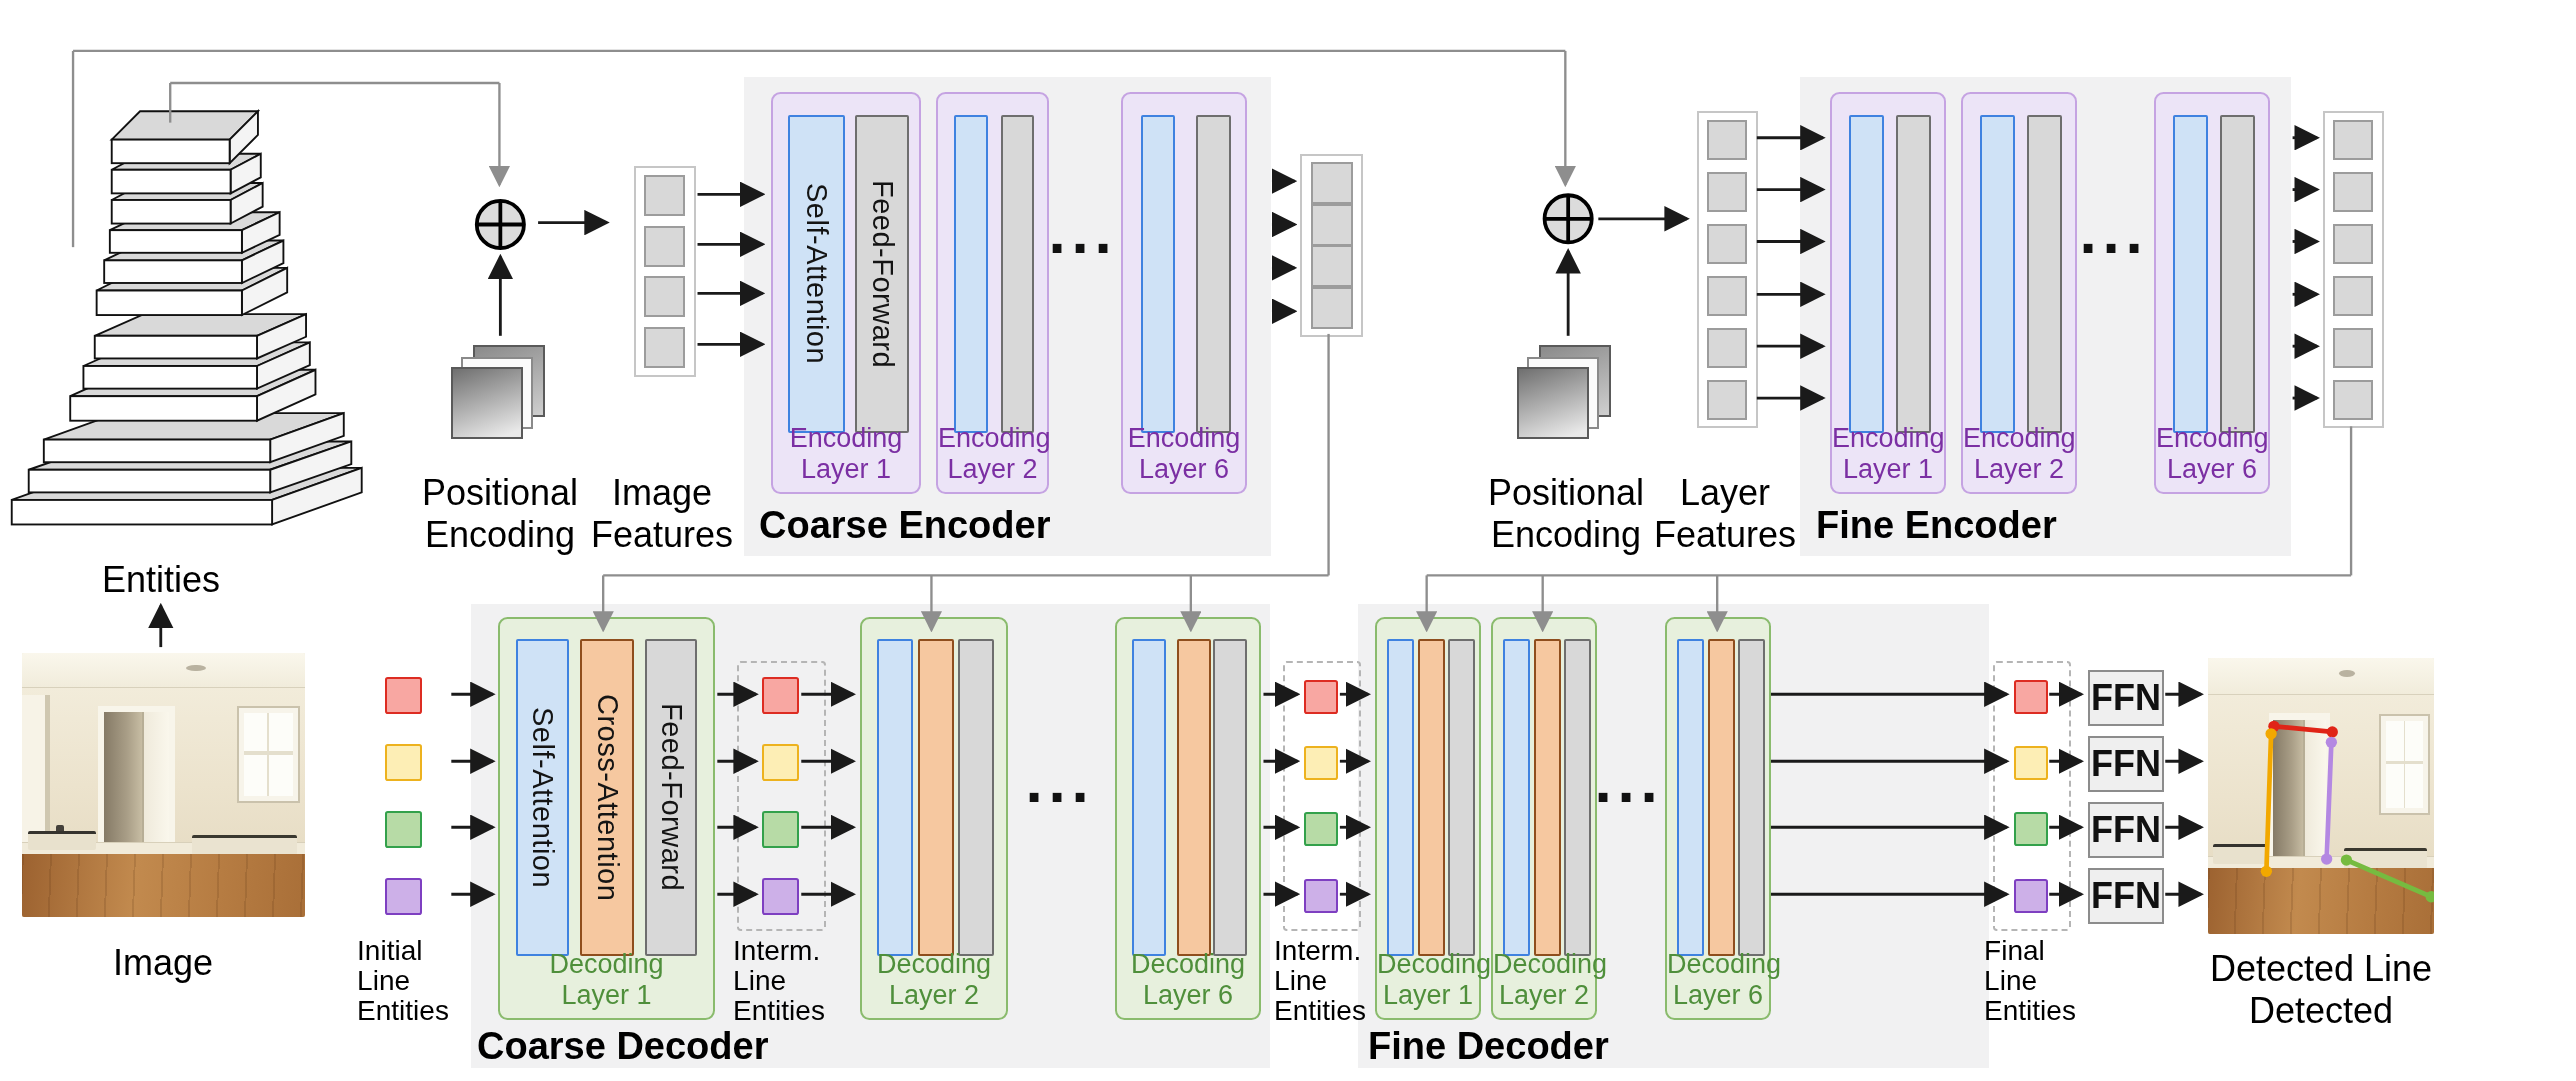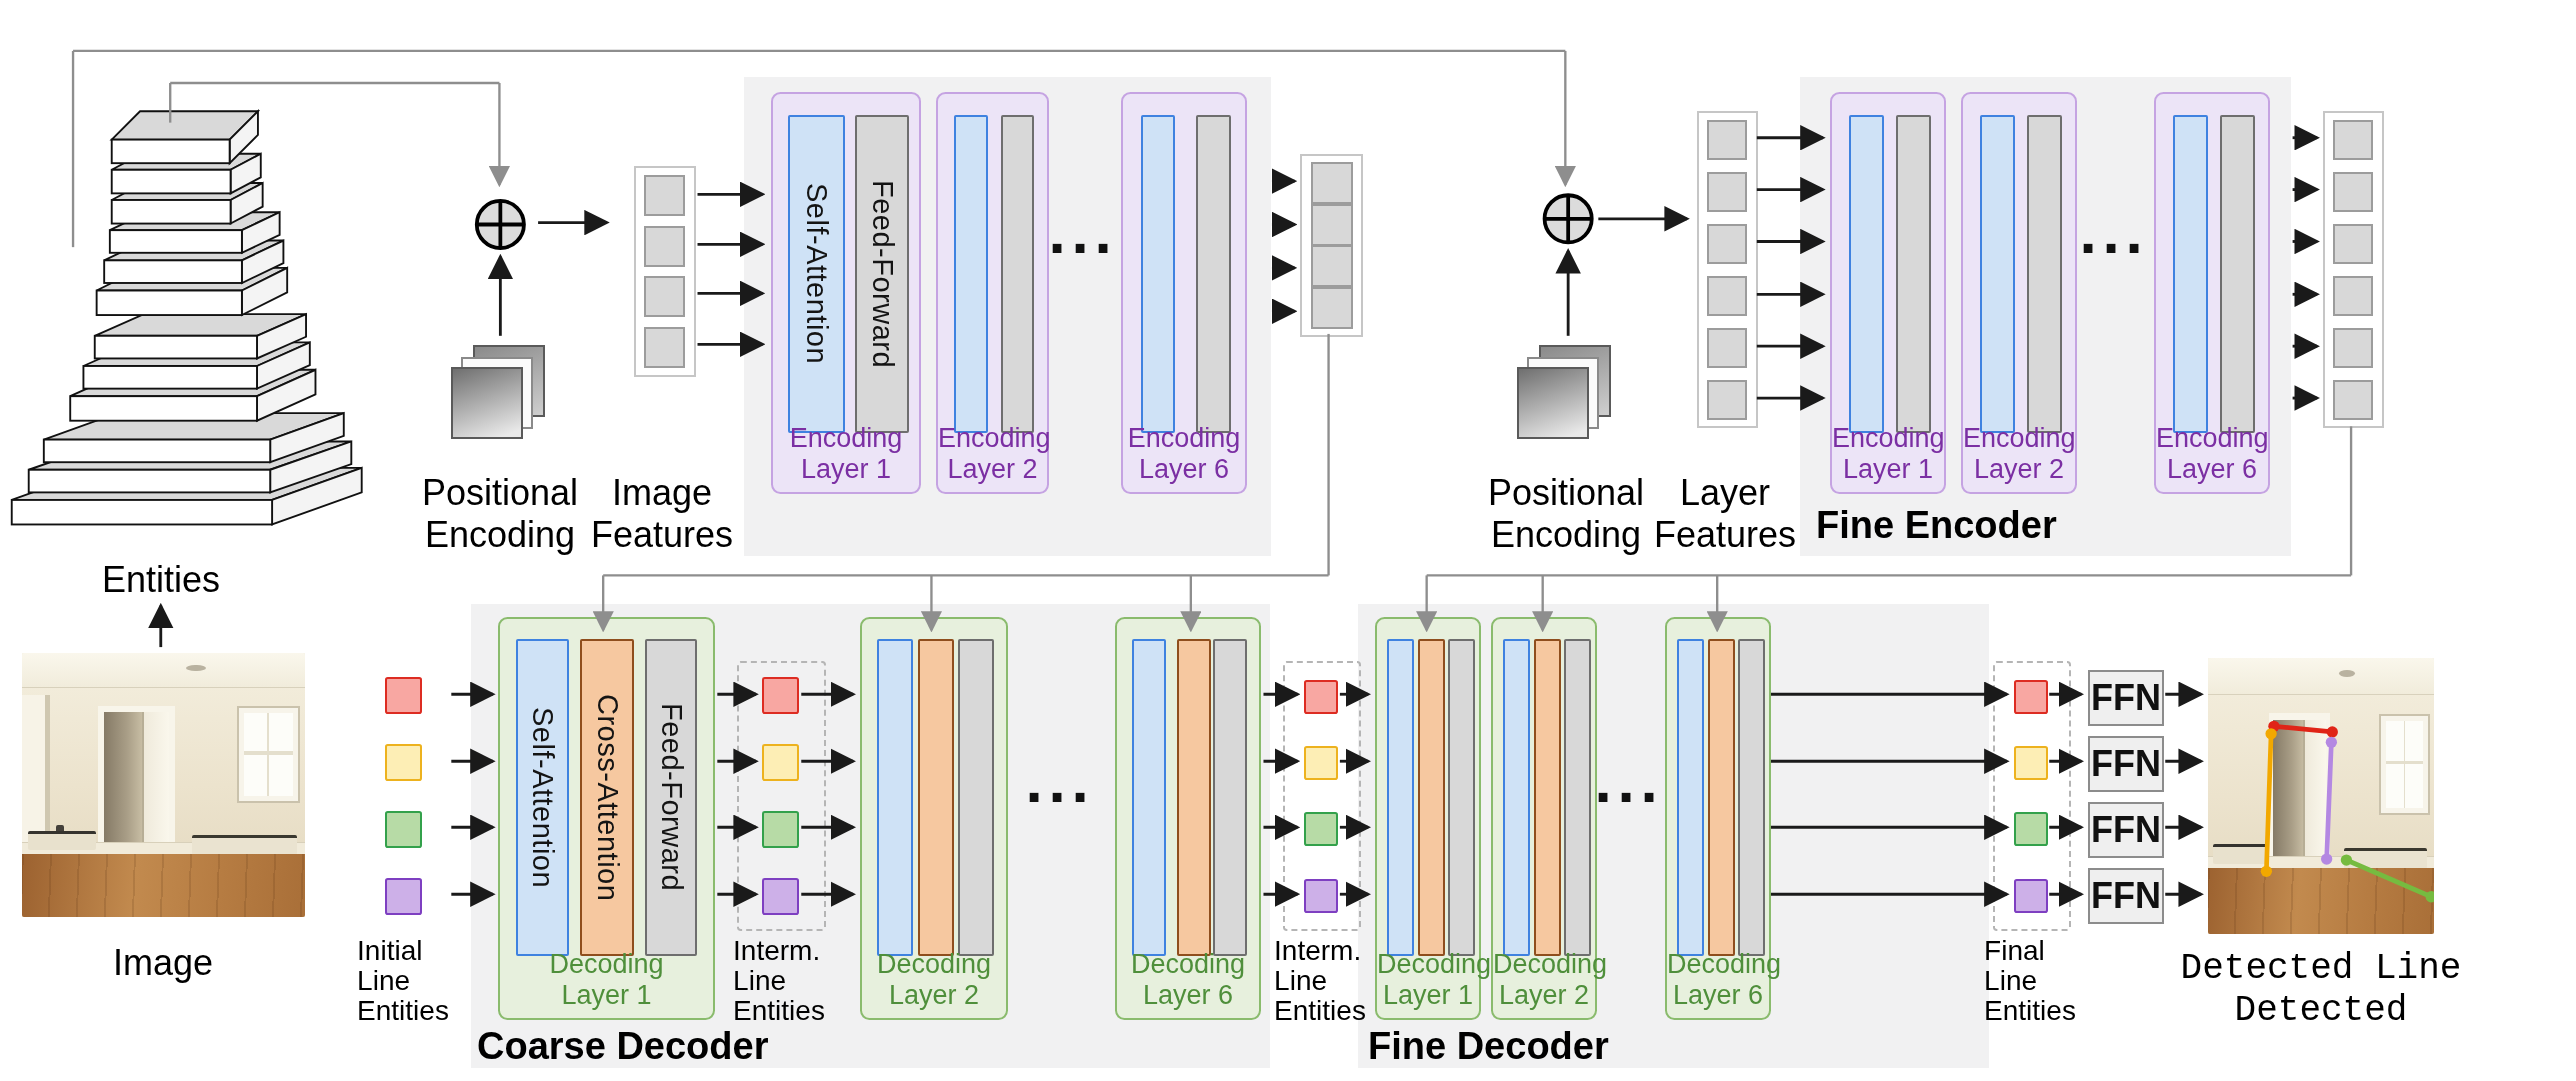--- a/index.html
+++ b/index.html
@@ -219,20 +219,21 @@
   </div>
   <div class="dots" style="left:1083px;top:196px;">...</div>
   <div class="lbox enc" style="left:1121px;top:92px;width:122px;height:398px;">
     <div class="bar encbar bblue" style="left:18px;width:30px;"></div>
     <div class="bar encbar bgray" style="left:73px;width:31px;"></div>
     <div class="llbl">
       <div>Encoding</div>
         <div>Layer 6</div>
     </div>
   </div>
+  <div class="title" style="left:759px;top:504px;">Coarse Encoder</div>
 
   <div class="lbox enc" style="left:1830px;top:92px;width:112px;height:398px;">
     <div class="bar encbar bblue" style="left:17px;width:31px;"></div>
     <div class="bar encbar bgray" style="left:64px;width:31px;"></div>
     <div class="llbl">
       <div>Encoding</div>
         <div>Layer 1</div>
     </div>
   </div>
   <div class="lbox enc" style="left:1961px;top:92px;width:112px;height:398px;">
@@ -431,21 +432,21 @@
     <div>Interm.</div>
       <div>Line</div>
       <div>Entities</div>
   </div>
   <div class="slabel" style="left:2030px;top:936px;">
     <div>Final</div>
       <div>Line</div>
       <div>Entities</div>
   </div>
 
-  <div class="clabel" style="left:2321px;top:948px;font-family:Liberation Mono, monospace;">
+  <div class="clabel" style="left:2321px;top:948px;">
     <div>Detected Line</div>
       <div>Detected</div>
   </div>
 
 <div class="sq" style="left: 644px; top: 175px; width: 37px; height: 37px; z-index: 2;"></div>
     <div class="sq" style="left: 644px; top: 226px; width: 37px; height: 37px; z-index: 2;"></div>
     <div class="sq" style="left: 644px; top: 276px; width: 37px; height: 37px; z-index: 2;"></div>
     <div class="sq" style="left: 644px; top: 327px; width: 37px; height: 37px; z-index: 2;"></div>
     <div class="sq" style="left: 1311px; top: 162px; width: 38px; height: 38px; z-index: 2;"></div>
     <div class="sq" style="left: 1311px; top: 204px; width: 38px; height: 38px; z-index: 2;"></div>

